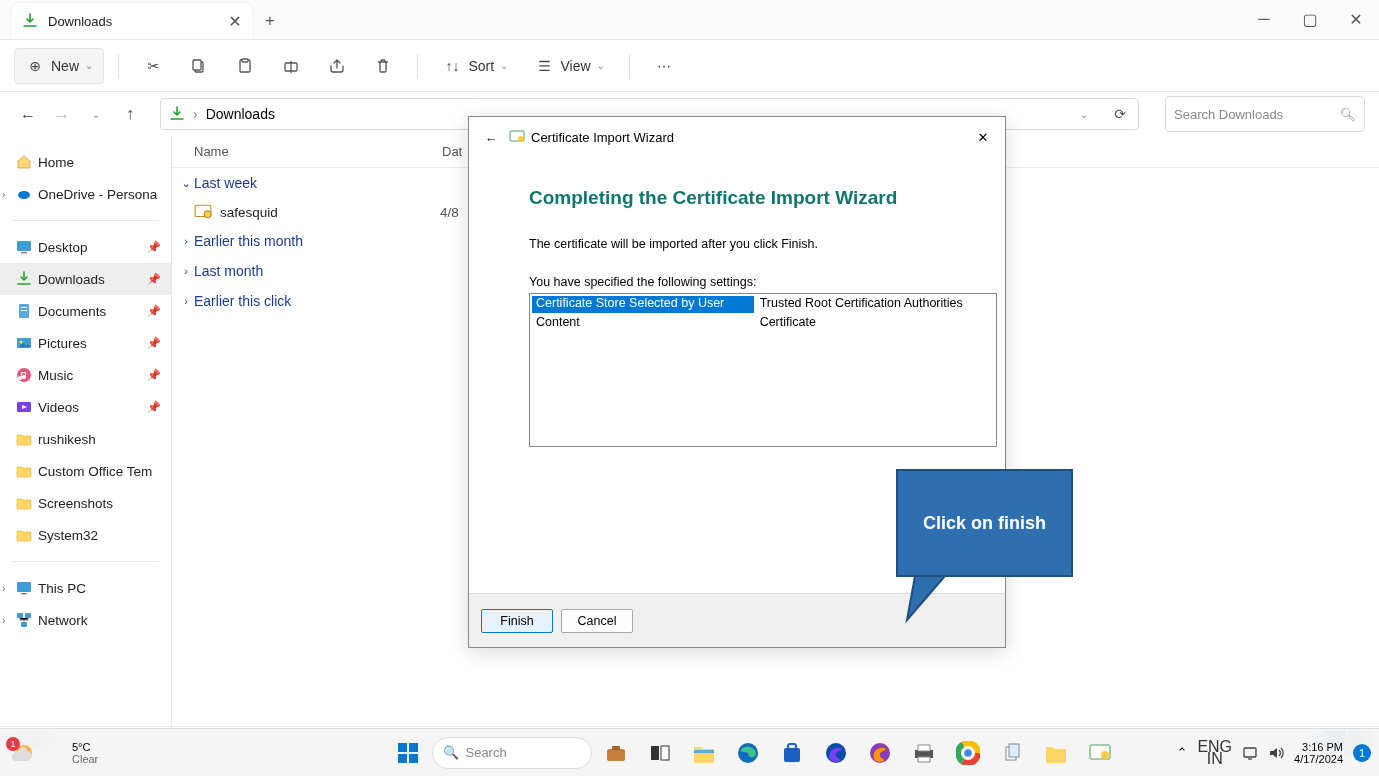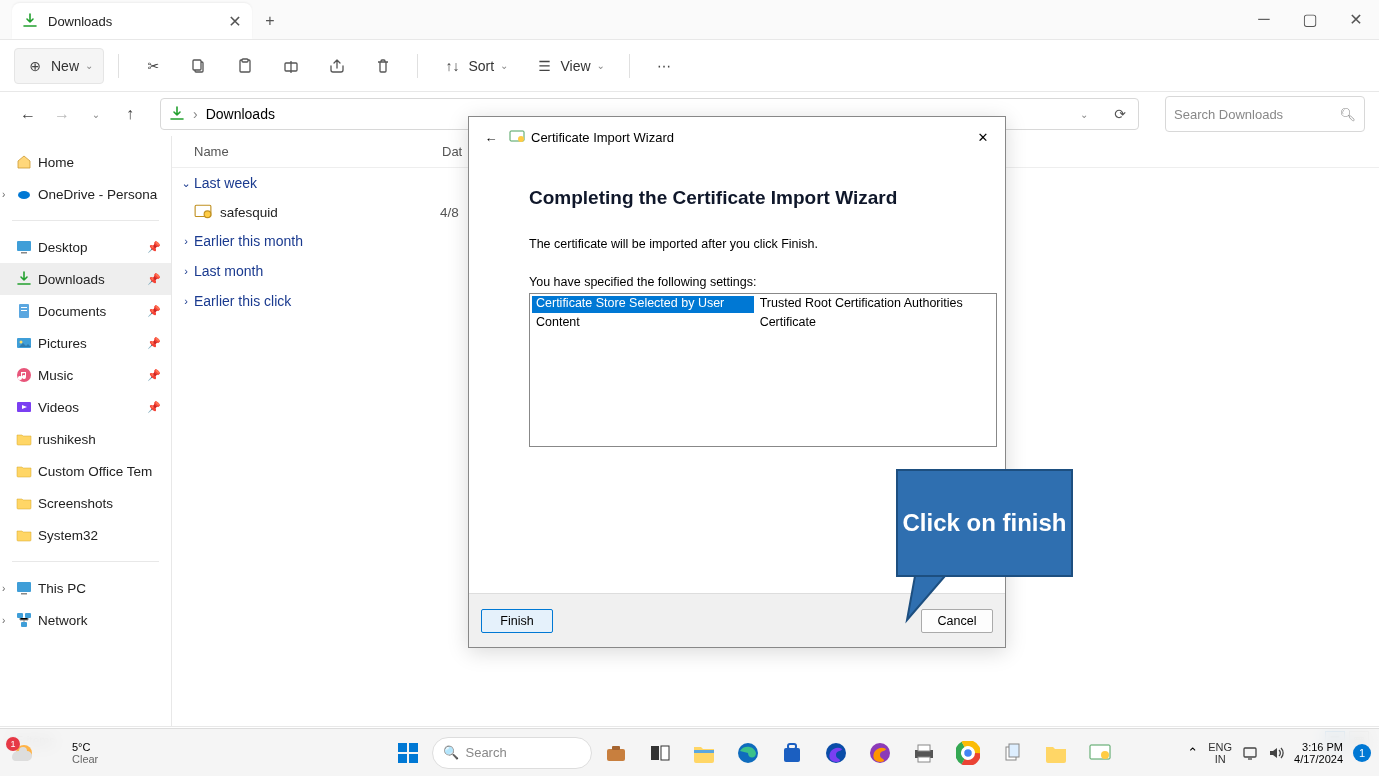--- a/index.html
+++ b/index.html
@@ -60,44 +60,44 @@
 .view-icon { width: 20px; height: 20px; border: 1px solid #bbb; display: flex; align-items: center; justify-content: center; }
 .view-icon.active { border-color: #0078d4; background: #e5f1fb; }
 
 
 .dialog { position: absolute; left: 468px; top: 116px; width: 538px; height: 532px; background: #fff; border: 1px solid #888; box-shadow: 0 4px 20px rgba(0,0,0,0.15); z-index: 10; display: flex; flex-direction: column; }
 .dlg-title { height: 40px; display: flex; align-items: center; padding: 0 10px; font-size: 13px; }
 .dlg-title .back { width: 24px; height: 24px; display: flex; align-items: center; justify-content: center; margin-right: 6px; }
 .dlg-title .wicon { width: 16px; height: 16px; margin-right: 6px; }
 .dlg-title .close { margin-left: auto; width: 24px; height: 24px; display: flex; align-items: center; justify-content: center; }
 .dlg-body { flex: 1; padding: 30px 60px 10px 60px; }
-.dlg-h1 { font-size: 19px; color: #0f172a; font-weight: bold; margin-bottom: 28px; }
+.dlg-h1 { font-size: 19px; color: #0f766e; font-weight: bold; margin-bottom: 28px; }
 .dlg-p { font-size: 12.5px; margin-bottom: 24px; }
 .dlg-p2 { font-size: 12.5px; margin-bottom: 4px; }
 .settings-table { border: 1px solid #888; width: 468px; height: 148px; font-size: 12.5px; }
 .settings-table td { padding: 0 4px; height: 17px; vertical-align: top; }
 .settings-table .hl { background: #0078d4; color: #fff; }
-.dlg-footer { height: 54px; background: #f0f0f0; display: flex; align-items: center; justify-content: space-between; padding: 16px 12px; gap: 8px; border-top: 1px solid #ddd; }
+.dlg-footer { height: 54px; background: #f0f0f0; display: flex; align-items: center; justify-content: flex-start; padding: 16px 12px; gap: 8px; border-top: 1px solid #ddd; }
 .dlg-btn { min-width: 72px; height: 24px; background: #fdfdfd; border: 1px solid #aaa; font-size: 12.5px; display: flex; align-items: center; justify-content: center; border-radius: 2px; }
 .dlg-btn.primary { border-color: #0078d4; background: #e5f1fb; }
 
 
 .callout { position: absolute; left: 896px; top: 469px; width: 177px; height: 108px; background: #2f6fb0; border: 2px solid #1d4f80; display: flex; align-items: center; justify-content: center; z-index: 20; }
-.callout-text { color: #fff; font-size: 24px; font-weight: 600; }
+.callout-text { color: #fff; font-size: 18px; font-weight: 600; }
 
 
 .taskbar { position: absolute; bottom: 0; left: 0; right: 0; height: 48px; background: #f3f3f3cc; backdrop-filter: blur(8px); display: flex; align-items: center; padding: 0 8px; border-top: 1px solid #ddd; }
 .weather { display: flex; align-items: center; gap: 8px; }
 .weather .wicon { width: 28px; height: 28px; position: relative; }
 .weather-text { font-size: 11px; line-height: 12px; margin-left: 28px; }
 .tb-center { display: flex; align-items: center; gap: 4px; margin-left: 290px; }
 .tb-app { width: 40px; height: 40px; display: flex; align-items: center; justify-content: center; border-radius: 4px; }
 .tb-search { height: 32px; width: 160px; background: #fff; border: 1px solid #ddd; border-radius: 16px; display: flex; align-items: center; padding: 0 10px; font-size: 13px; color: #888; gap: 6px; }
 .tb-right { margin-left: auto; display: flex; align-items: center; gap: 10px; }
-.tb-tray { display: flex; align-items: flex-start; gap: 6px; font-size: 11px; color: #333; }
+.tb-tray { display: flex; align-items: flex-start; gap: 6px; font-size: 16px; color: #333; }
 .tb-clock { font-size: 11px; text-align: right; line-height: 12px; }
 .tb-notif { width: 18px; height: 18px; background: #0078d4; border-radius: 50%; color: #fff; font-size: 11px; display: flex; align-items: center; justify-content: center; }
 
 svg { display: block; }
 </style>
 </head>
 <body>
 
 <div class="titlebar">
   <div class="tab">

